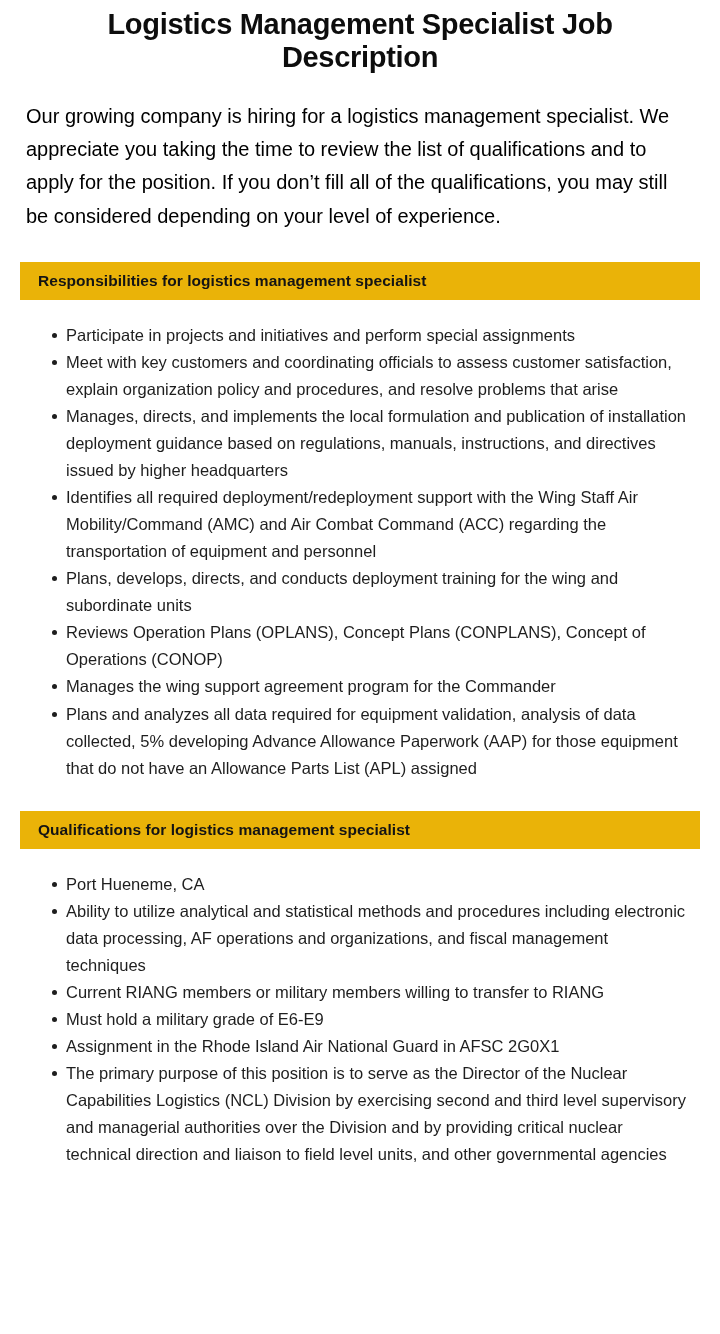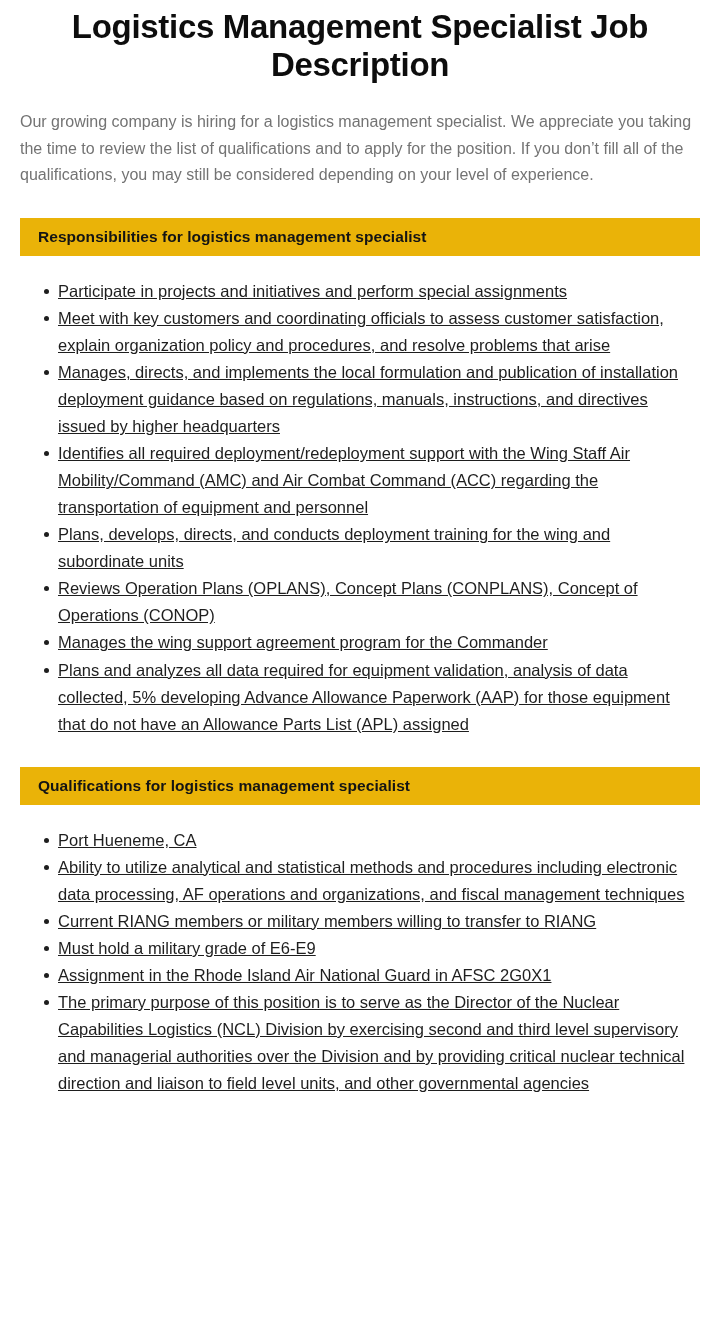--- a/index.html
+++ b/index.html
@@ -18,35 +18,35 @@
   .page {
     width: 720px;
     box-sizing: border-box;
     padding: 0;
   }
 
   
   .doc-title {
     margin: 0;
     padding: 8px 36px 0 36px;
-    font-size: 33px;
+    font-size: 29px;
     line-height: 1.14;
     font-weight: 700;
     text-align: center;
     letter-spacing: -0.3px;
     color: #0d0d0d;
   }
 
   
   .intro {
     margin: 0;
-    padding: 26px 26px 0 20px;
-    font-size: 16px;
+    padding: 26px 26px 0 26px;
+    font-size: 20px;
     line-height: 1.66;
-    color: #737373;
+    color: #000000;
     text-align: left;
   }
 
   
   .section-band {
     margin: 29px 20px 0 20px;
     background: #eab308;
     height: 38px;
     display: flex;
     align-items: center;
@@ -64,23 +64,22 @@
   .bullet-list {
     margin: 0;
     padding: 22px 28px 0 58px;
     list-style: none;
   }
   .bullet-list li {
     position: relative;
     font-size: 16.5px;
     line-height: 1.64;
     color: #1e1e1e;
-    margin: 0 0 0 0;
+    margin: 0 0 0 8px;
     padding: 0 0 0 0;
-    text-decoration: underline;
   }
   .bullet-list li::before {
     content: "";
     position: absolute;
     left: -14px;
     top: 11px;
     width: 5px;
     height: 5px;
     border-radius: 50%;
     background: #1e1e1e;

